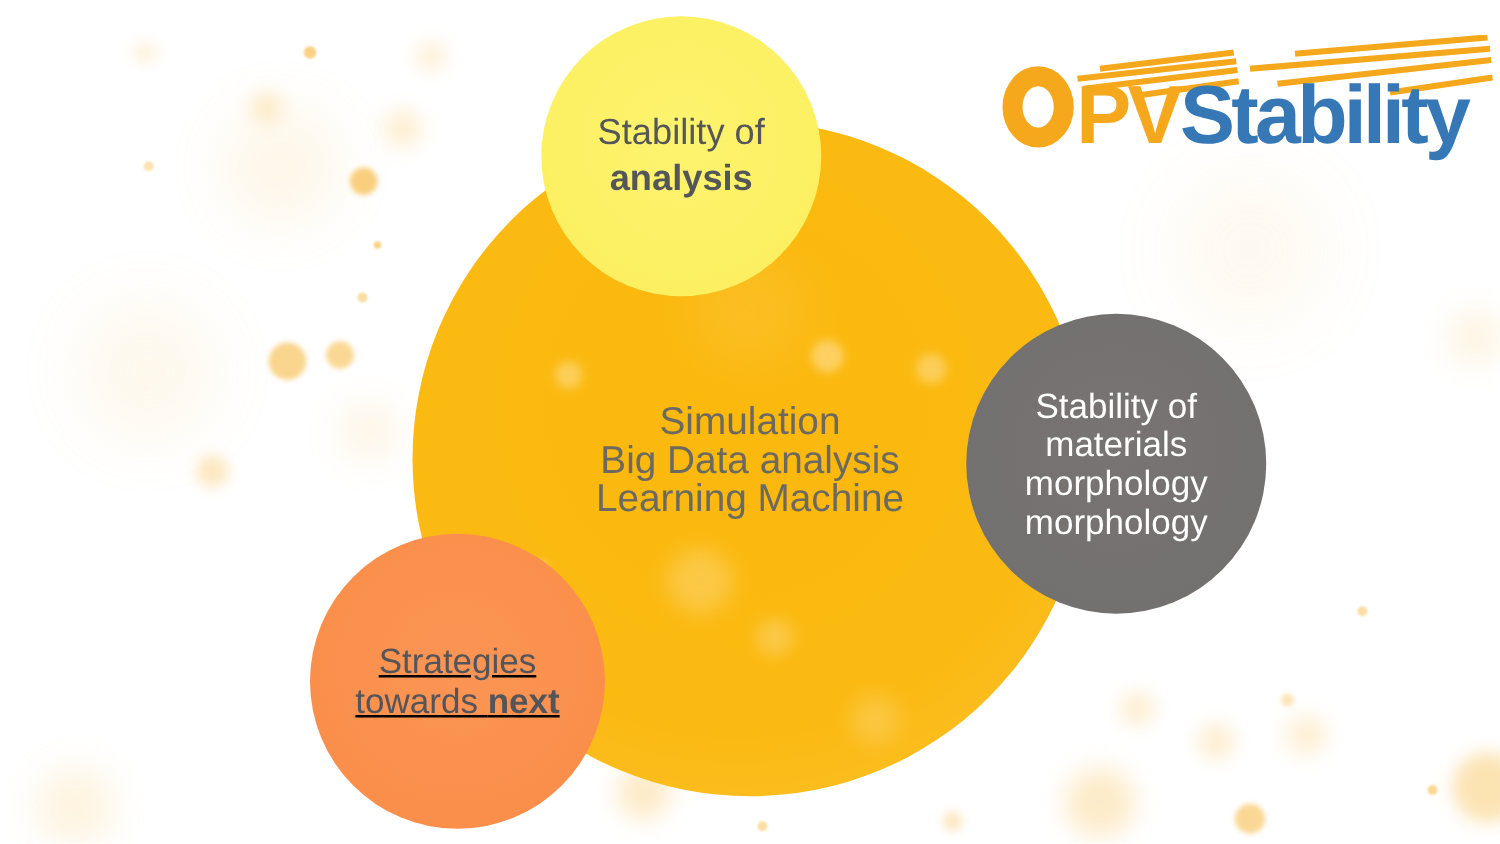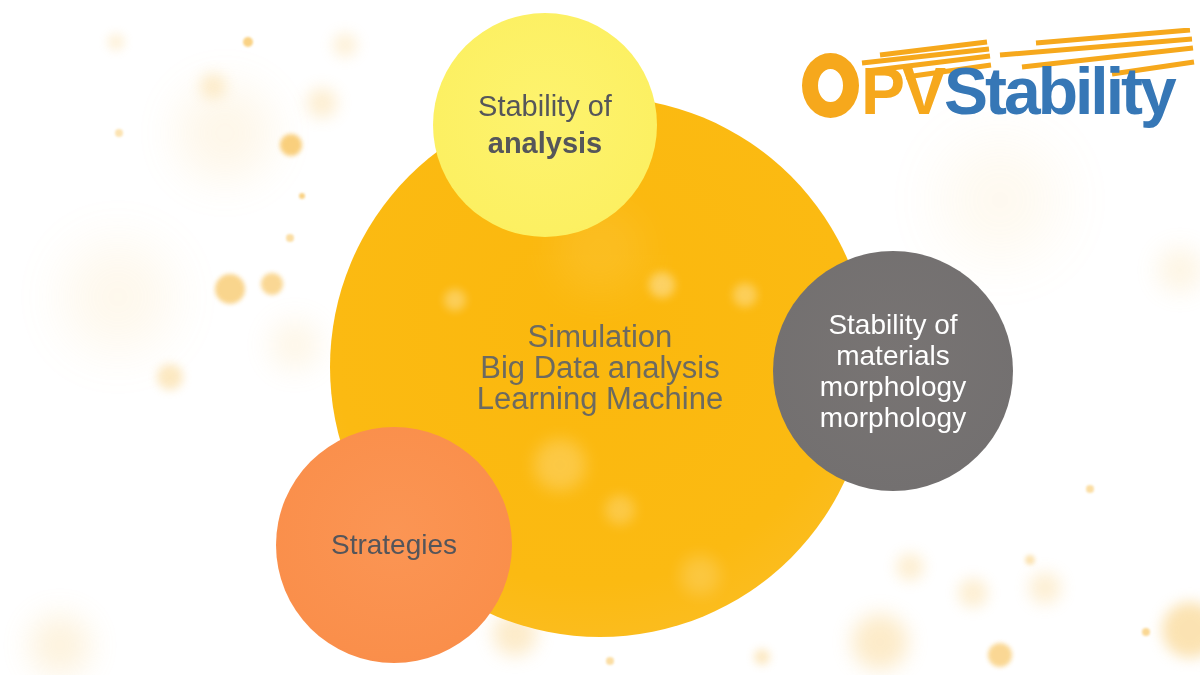--- a/index.html
+++ b/index.html
@@ -11,22 +11,22 @@
   .spot{position:absolute;border-radius:50%;background:#ffffff;}
 
   
   .circle{position:absolute;border-radius:50%;display:flex;align-items:center;justify-content:center;text-align:center;}
   #circle-main{left:330px;top:97px;width:540px;height:540px;overflow:hidden;
     background:radial-gradient(circle at 48% 42%, #FBB80D 0%, #FBBA12 62%, #FBC134 100%);}
   #circle-devices{left:433px;top:13px;width:224px;height:224px;
     background:radial-gradient(circle at 50% 45%, #FDF36E 0%, #FCF062 70%, #FAEC55 100%);}
   #circle-materials{left:773px;top:251px;width:240px;height:240px;
     background:radial-gradient(circle at 50% 45%, #787473 0%, #737070 75%, #6E6B6B 100%);}
-  #circle-strategies{left:276px;top:427px;width:236px;height:236px;
-    background:radial-gradient(circle at 50% 45%, #FB9554 0%, #FA8F4B 70%, #F7884A 100%);}
+  #circle-strategies{left:248px;top:427px;width:236px;height:236px;
+    background:radial-gradient(circle at 50% 45%, #FB9554 0%, #FA8F4B 70%, #F7884A 100%);text-decoration:underline;}
 
   .txt-main{color:#6C6A60;font-size:31px;line-height:31px;font-weight:normal;}
   .txt-devices{color:#55565A;font-size:29px;line-height:37px;}
   .txt-devices .b{font-weight:bold;}
   .txt-materials{color:#ffffff;font-size:28px;line-height:31px;}
   .txt-materials .b{font-weight:normal;}
   .txt-strategies{color:#54555A;font-size:28px;line-height:32px;}
   .txt-strategies .b{font-weight:bold;}
 
   
@@ -100,20 +100,21 @@
       <div>Stability of</div>
       <div class="b">materials</div>
       <div class="b">morphology</div>
       <div class="b">morphology</div>
     </div>
   </div>
 
   <div class="circle" id="circle-strategies">
     <div class="txt-strategies">
       <div>Strategies</div>
+      <div><span>towards </span><span class="b">next</span></div>
     </div>
   </div>
 
   <div id="logo">
     <svg id="speed-lines" width="345" height="52" viewBox="0 0 345 52">
       <g stroke="#F6A81C" stroke-width="5" fill="none">
         <line x1="30" y1="27" x2="137" y2="14"></line>
         <line x1="12" y1="35" x2="139" y2="21"></line>
         <line x1="17" y1="43" x2="140" y2="28"></line>
         <line x1="56" y1="49" x2="141" y2="37"></line>

